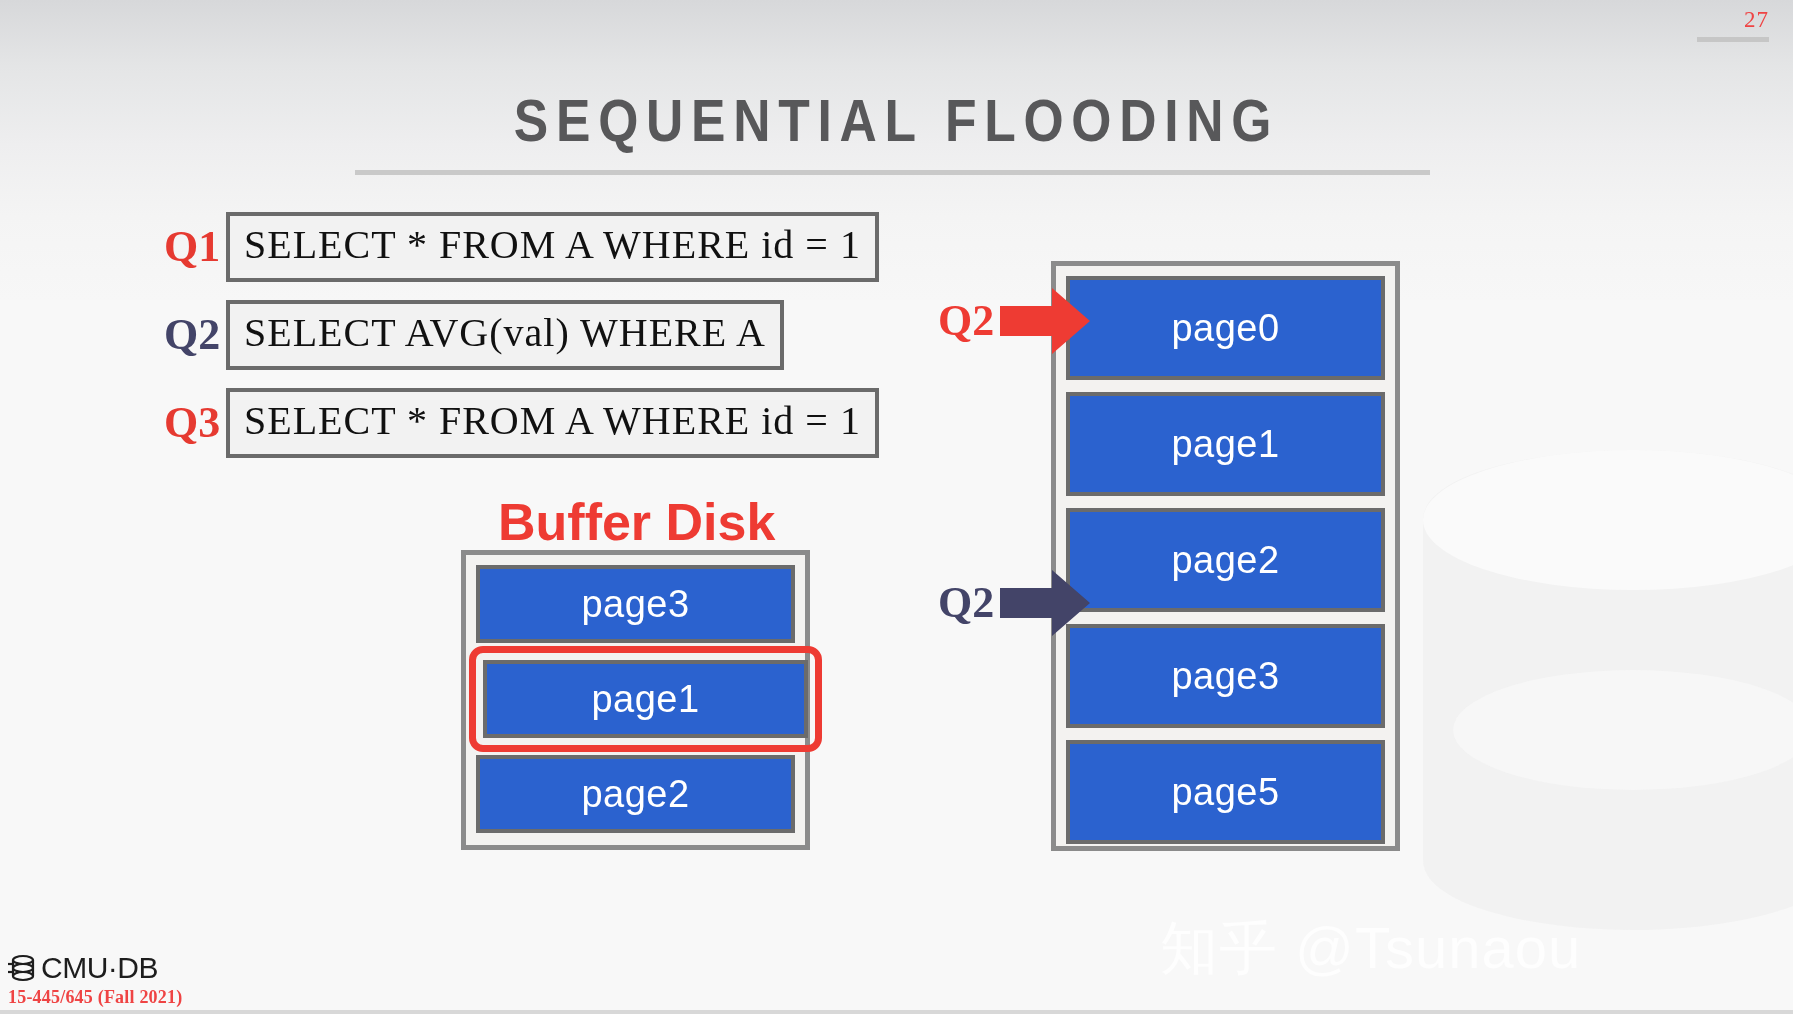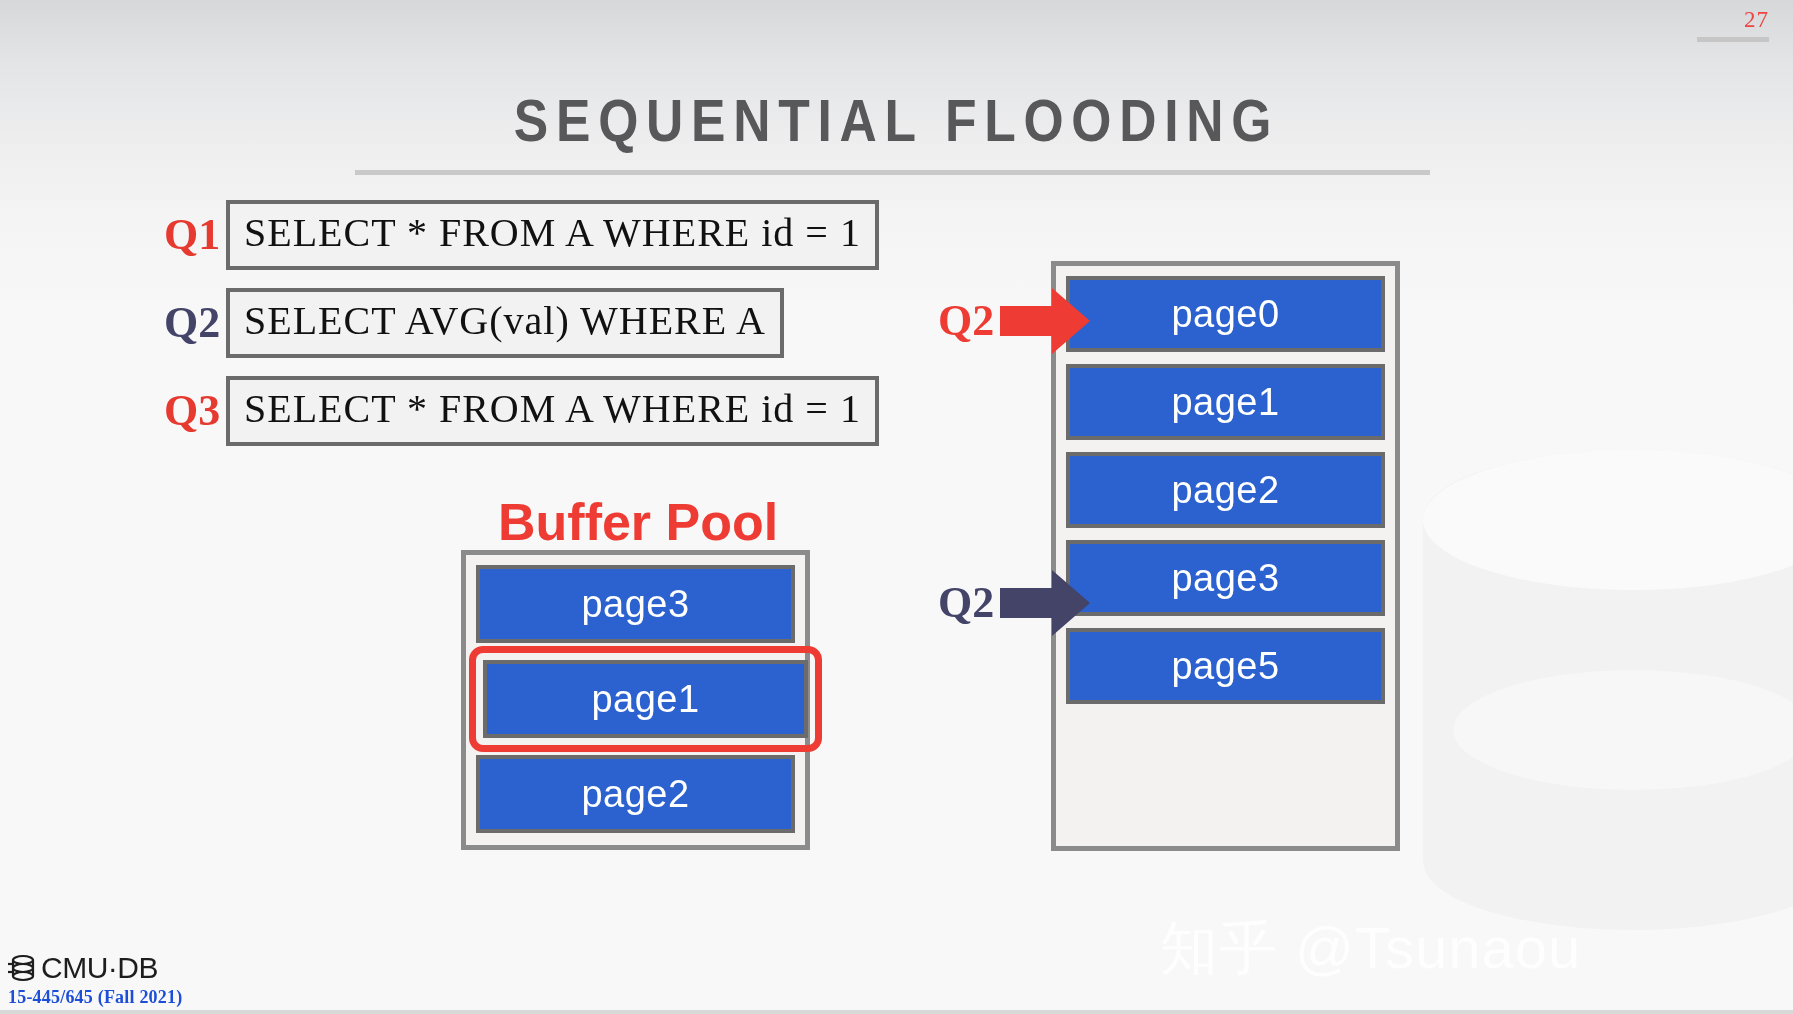--- a/index.html
+++ b/index.html
@@ -94,21 +94,21 @@
     width: 1075px;
     height: 5px;
     background: #c9c9c9;
     z-index: 5;
   }
 
   
   .queries {
     position: absolute;
     left: 160px;
-    top: 200px;
+    top: 212px;
     z-index: 5;
   }
   .qrow {
     display: flex;
     align-items: center;
     margin-bottom: 18px;
   }
   .qlabel {
     font-family: "Liberation Serif", serif;
     font-weight: bold;
@@ -195,21 +195,21 @@
     border: 7px solid #ee3b33;
     border-radius: 14px;
     box-sizing: content-box;
     width: 325px;
   }
   .page-slot.highlight .page-box {
     border-color: #6b6b6b;
   }
 
   
-  #disk-pool .page-box { height: 76px; }
+  #disk-pool .page-box { height: 104px; }
   #disk-pool .page-slot { margin-bottom: 12px; }
 
   
   .arrow-group {
     position: absolute;
     z-index: 6;
     display: flex;
     align-items: center;
   }
   .arrow-label {
@@ -246,21 +246,21 @@
     font-weight: normal;
     font-size: 30px;
     color: #1d1d1d;
     letter-spacing: -0.5px;
     line-height: 1;
   }
   .course-line {
     font-family: "Liberation Serif", serif;
     font-weight: bold;
     font-size: 18px;
-    color: #1d4ed8;
+    color: #ef4444;
     margin-top: 4px;
     letter-spacing: 0.2px;
   }
 
   
   .zh-watermark {
     position: absolute;
     left: 1160px;
     top: 910px;
     z-index: 8;
@@ -312,21 +312,21 @@
     <div class="qrow">
       <div class="qlabel navy">Q2</div>
       <div class="qbox">SELECT AVG(val) WHERE A</div>
     </div>
     <div class="qrow">
       <div class="qlabel red">Q3</div>
       <div class="qbox">SELECT * FROM A WHERE id = 1</div>
     </div>
   </div>
 
-  <div class="sec-heading" id="buffer-heading">Buffer Pool</div>
+  <div class="sec-heading" id="buffer-heading">Buffer Disk</div>
 
   <div class="pool" id="buffer-pool">
     <div class="page-slot">
       <div class="page-box">page3</div>
     </div>
     <div class="page-slot highlight">
       <div class="page-box">page1</div>
     </div>
     <div class="page-slot">
       <div class="page-box">page2</div>

